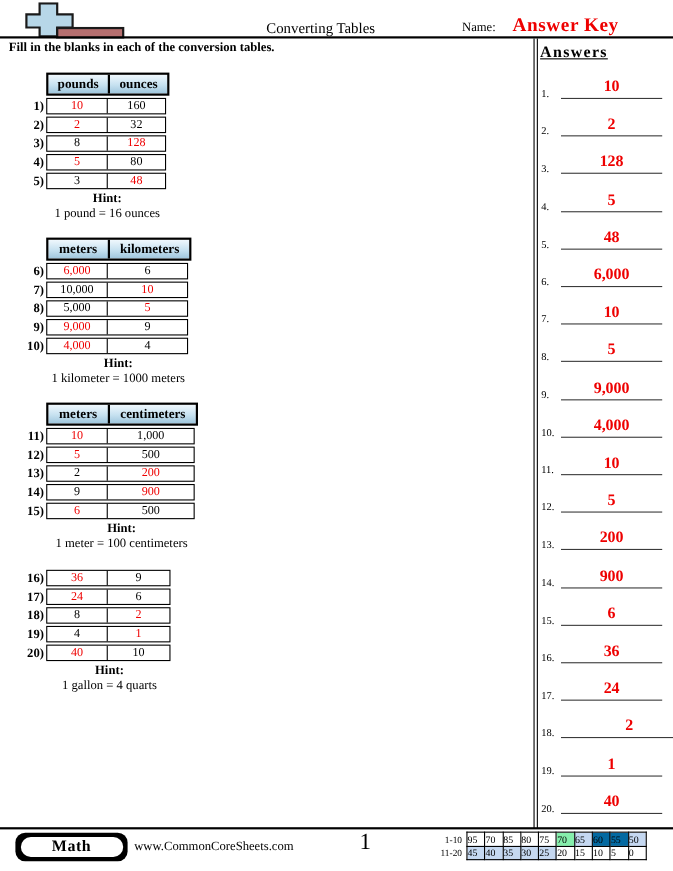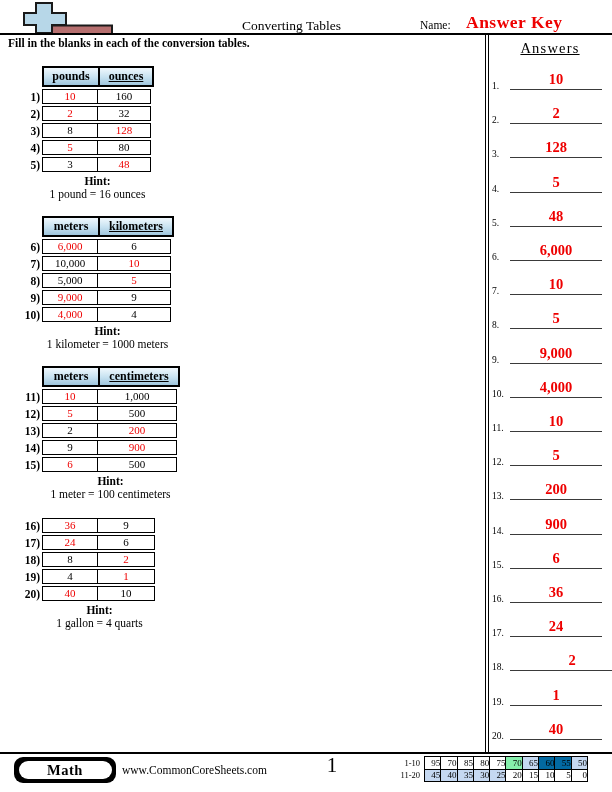--- a/index.html
+++ b/index.html
@@ -15,21 +15,21 @@
   .name-label{position:absolute;left:420px;top:19px;font-size:11.5px;}
   .answer-key{position:absolute;left:466px;top:12px;font-size:17.5px;font-weight:bold;letter-spacing:.5px;}
   .instruction{position:absolute;left:8px;top:37px;font-size:11.5px;font-weight:bold;}
 
   
   .table-block{position:absolute;left:12px;}
   .tb0{top:66px;}.tb1{top:216px;}.tb2{top:366px;}.tb3{top:516px;}
   .thead{display:flex;margin-left:30px;border:2px solid #000;width:max-content;
          background:linear-gradient(180deg,#f0f8fd 0%,#c6e1f0 55%,#9fc6dd 100%);}
   .hcell{height:17px;line-height:17px;text-align:center;font-weight:bold;font-size:12px;}
-  .hcell + .hcell{border-left:2px solid #000;text-decoration:underline;}
+  .hcell + .hcell{border-left:2px solid #000;}
   .trow-wrap{display:flex;align-items:center;margin-top:2px;}
   .rownum{width:28px;text-align:right;font-weight:bold;font-size:11.5px;padding-right:2px;flex:none;}
   .trow{display:flex;border:1.6px solid #000;background:#fff;width:max-content;}
   .vcell{height:13px;line-height:13px;text-align:center;font-size:11px;}
   .vcell + .vcell{border-left:1.6px solid #000;}
   .tb0 .c1{width:54px;}  .tb0 .c2{width:52px;}
   .tb1 .c1{width:54px;}  .tb1 .c2{width:72px;}
   .tb2 .c1{width:54px;}  .tb2 .c2{width:78px;}
   .tb3 .c1{width:54px;}  .tb3 .c2{width:56px;}
   .hint-label-wrap,.hint-text-wrap{display:flex;justify-content:center;white-space:nowrap;}
@@ -37,41 +37,41 @@
   .tb1 .hint-label-wrap,.tb1 .hint-text-wrap{margin-left:30px;width:131px;}
   .tb2 .hint-label-wrap,.tb2 .hint-text-wrap{margin-left:30px;width:137px;}
   .tb3 .hint-label-wrap,.tb3 .hint-text-wrap{margin-left:30px;width:115px;}
   .hint-label{font-weight:bold;font-size:11.5px;margin-top:3px;}
   .hint-text{font-size:11.5px;margin-top:1px;}
   .red-val{font-weight:normal;}
 
   
   .divider{position:absolute;left:485px;top:35px;height:718px;width:2.2px;
            border-left:1.4px solid #000;border-right:1.4px solid #000;}
-  .answers-title{position:absolute;left:491px;top:40px;width:118px;text-align:center;
-                 font-size:14.5px;font-weight:normal;text-decoration:underline;letter-spacing:1.2px;}
+  .answers-title{position:absolute;left:491px;top:40px;width:118px;
+                 font-size:14.5px;font-weight:bold;text-decoration:underline;letter-spacing:1.2px;}
   .answer-item{position:absolute;left:490px;width:114px;height:24px;}
   .ans-num{position:absolute;left:2px;bottom:-1px;font-size:9.5px;}
   .ans-line{position:absolute;left:20px;right:2px;bottom:0;border-bottom:1.6px solid #3a3a3a;
             text-align:center;padding-bottom:1px;}
   .ans-val{font-weight:bold;font-size:14.5px;line-height:1;}
 
   
   .footer-line{position:absolute;left:0;top:752px;width:612px;height:2.2px;background:#000;}
   .math-badge{position:absolute;left:14px;top:757px;width:102px;height:26px;background:#000;
               border-radius:9px;display:flex;align-items:center;justify-content:center;}
   .math-inner{width:93px;height:18px;background:#fff;border-radius:10px;
               display:flex;align-items:center;justify-content:center;
               font-weight:bold;font-size:14.5px;letter-spacing:.5px;}
   .website{position:absolute;left:122px;top:764px;font-size:11.5px;}
   .page-num{position:absolute;left:300px;top:753px;width:64px;text-align:center;font-size:21px;}
   .score-grid{position:absolute;left:392px;top:756px;border-collapse:collapse;}
   .score-grid td{padding:0;}
   .slabel{border:none;padding-right:4px !important;text-align:right;font-size:8.5px;width:28px;}
-  .scell{border:1.2px solid #000;width:15.3px;height:11.5px;text-align:right;font-size:9px;}
+  .scell{border:1.2px solid #000;width:15.3px;height:11.5px;text-align:left;font-size:9px;}
 </style>
 </head>
 <body>
 
 <div class="page">
 
   <svg class="logo" viewBox="0 0 95 33" xmlns="http://www.w3.org/2000/svg">
     <path d="M14 1 H30 V11 H44 V23 H30 V31 H14 V23 H2 V11 H14 Z" fill="#b7d7e8" stroke="#1a1a1a" stroke-width="2"></path>
     <rect x="30" y="23.5" width="60" height="9" fill="#b66f6f" stroke="#1a1a1a" stroke-width="2"></rect>
   </svg>

